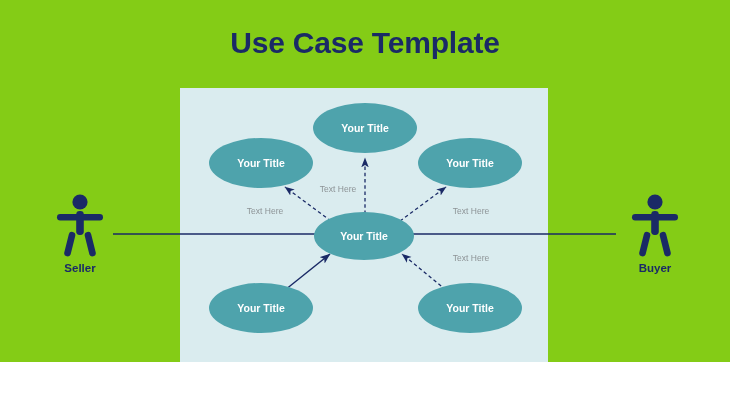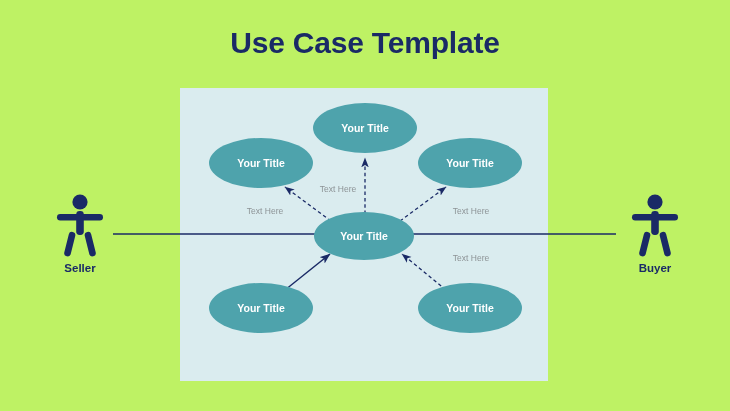--- a/index.html
+++ b/index.html
@@ -3,22 +3,22 @@
 <meta charset="utf-8">
 <style>
   html, body {
     margin: 0;
     padding: 0;
     background: #ffffff;
   }
   #page {
     position: relative;
     width: 730px;
-    height: 411px;
-    background: #bef264;
+    height: 362px;
+    background: #84cc16;
     overflow: hidden;
     font-family: "Liberation Sans", "DejaVu Sans", sans-serif;
   }
   #page-title {
     position: absolute;
     left: 0;
     top: 26px;
     width: 730px;
     text-align: center;
     font-size: 30px;

